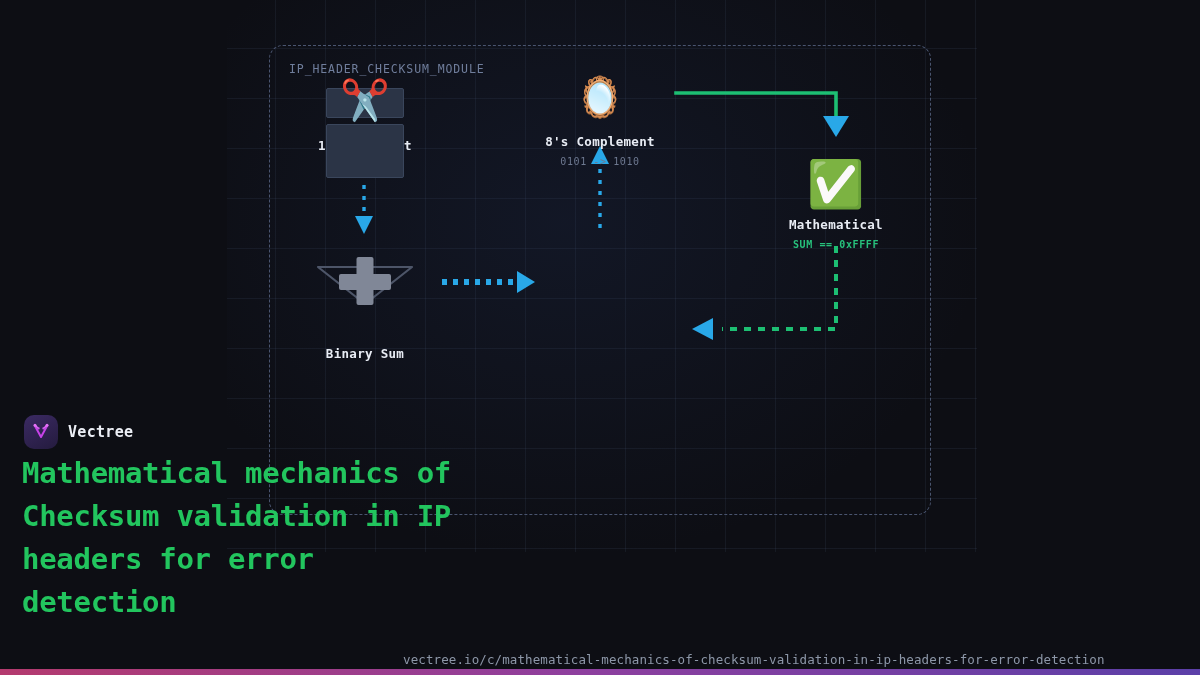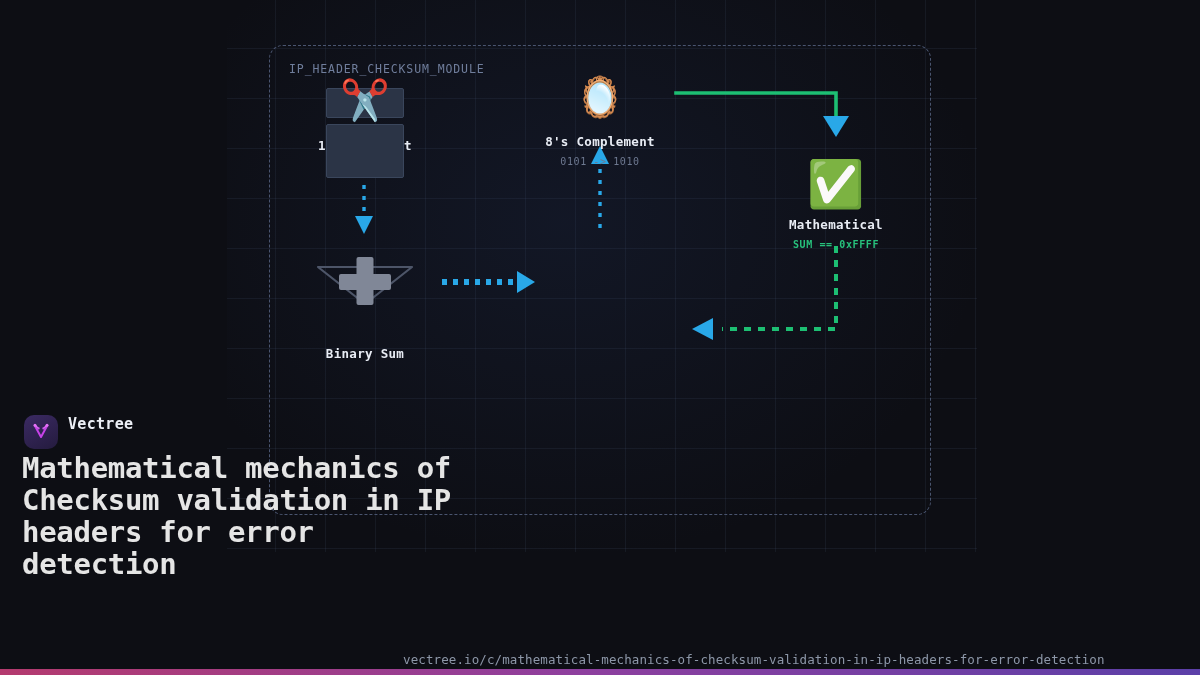--- a/index.html
+++ b/index.html
@@ -175,20 +175,21 @@
     width: 1200px; height: 675px;
     pointer-events: none;
   }
 
   
   #brand {
     position: absolute;
     left: 24px;
     top: 415px;
     display: flex;
+    align-items: center;
     gap: 10px;
   }
   #brand-logo {
     width: 34px;
     height: 34px;
     border-radius: 10px;
     background: linear-gradient(150deg,#3b2a63 0%, #241b3e 100%);
     display: flex;
     align-items: center;
     justify-content: center;
@@ -198,23 +199,23 @@
     font-weight: 700;
     color: #eceff6;
     letter-spacing: 0.3px;
   }
   #title {
     position: absolute;
     left: 22px;
     top: 452px;
     width: 430px;
     font-size: 29px;
-    line-height: 32px;
+    line-height: 43px;
     font-weight: 700;
-    color: #e5e5e5;
+    color: #22c55e;
     letter-spacing: -0.3px;
   }
   #url {
     position: absolute;
     left: 403px;
     top: 652px;
     font-size: 12.5px;
     color: #8d97a8;
     letter-spacing: 0.1px;
   }

